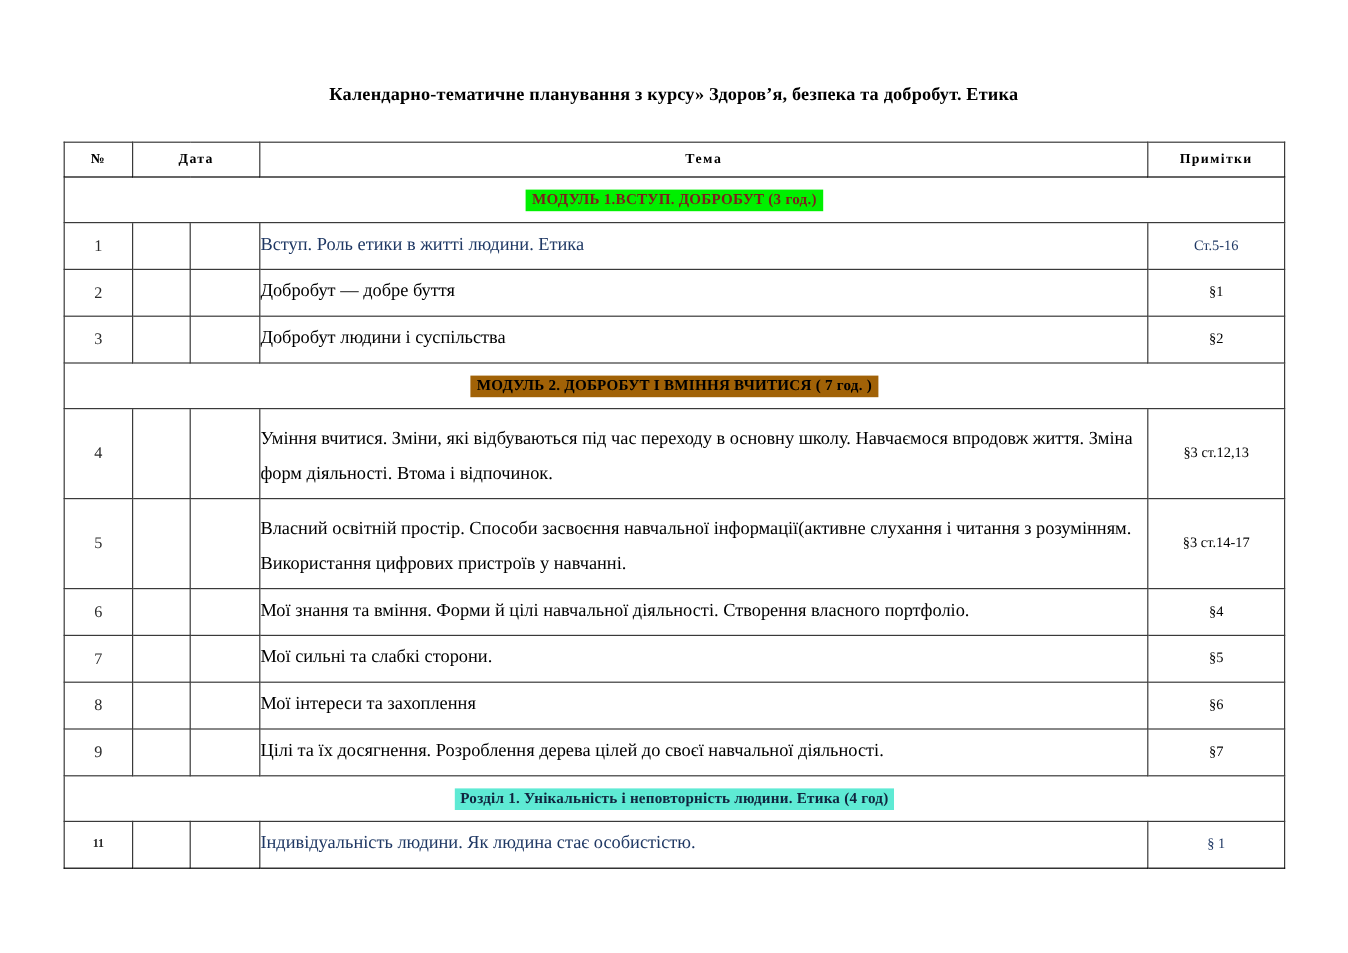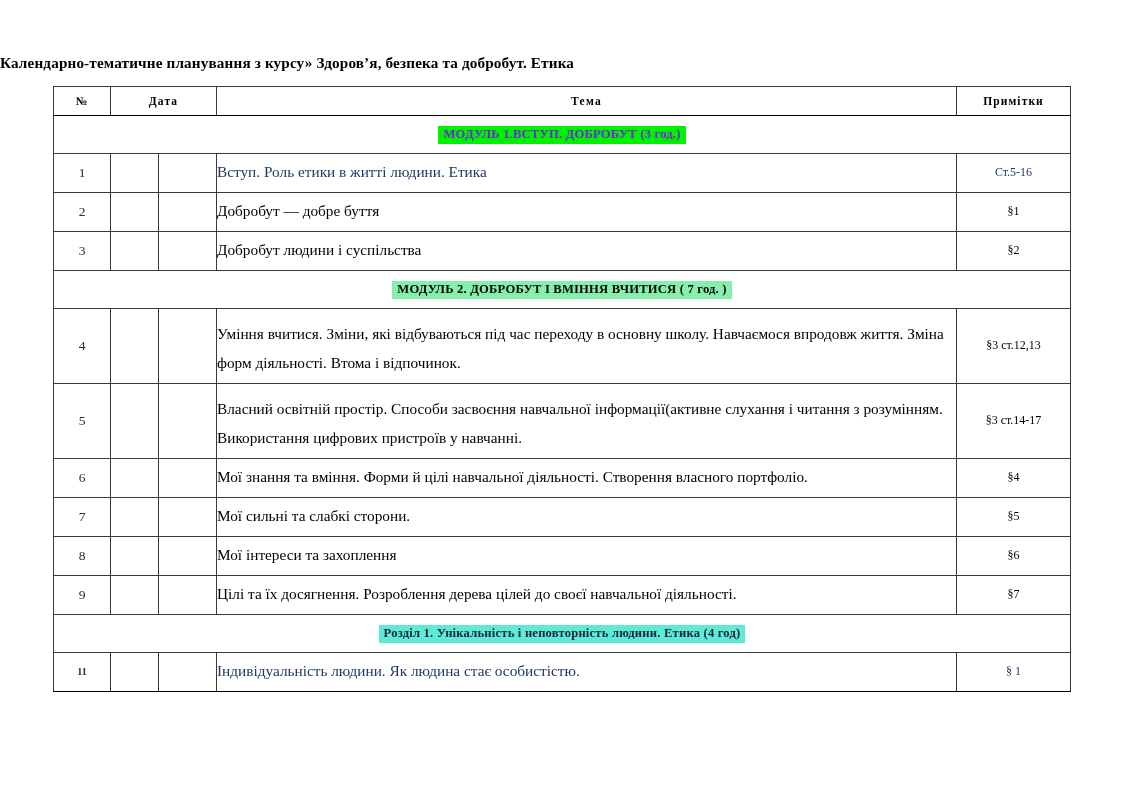--- a/index.html
+++ b/index.html
@@ -19,23 +19,23 @@
   .page {
     position: relative;
     width: 1123px;
     height: 794px;
     box-sizing: border-box;
     padding: 0;
   }
 
   
   .doc-title {
-    margin: 0;
+    margin: 16px;
     padding-top: 52px;
-    text-align: left;
+    text-align: center;
     line-height: 1.42;
   }
   .title-line {
     display: block;
     font-size: 15.2px;
     letter-spacing: 0.15px;
   }
   .title-strong {
     font-weight: bold;
   }
@@ -88,22 +88,22 @@
     vertical-align: middle;
   }
   .section-label {
     display: inline-block;
     font-weight: bold;
     font-size: 12.6px;
     letter-spacing: 0.2px;
     padding: 1px 5px 2px 5px;
     line-height: 1.2;
   }
-  .hl-green { background: #00f000; color: #6d28d9; }
-  .hl-yellow { background: #86efac; color: #000000; }
+  .hl-green { background: #00f000; color: #7f1d1d; }
+  .hl-yellow { background: #a16207; color: #000000; }
   .hl-teal  { background: #5eead4; color: #10243e; }
 
   
   tr.data-row td { height: 38px; }
   td.cell-num {
     text-align: center;
     font-size: 13.5px;
     color: #2b2b2b;
   }
   td.cell-date { }

